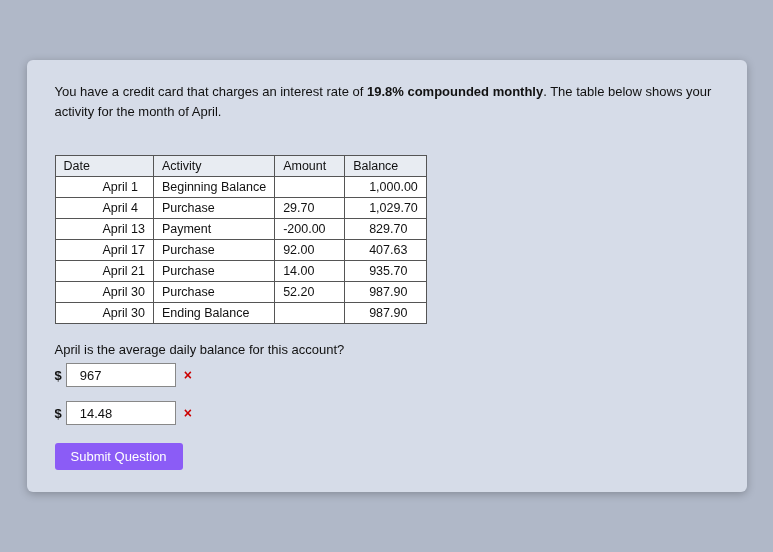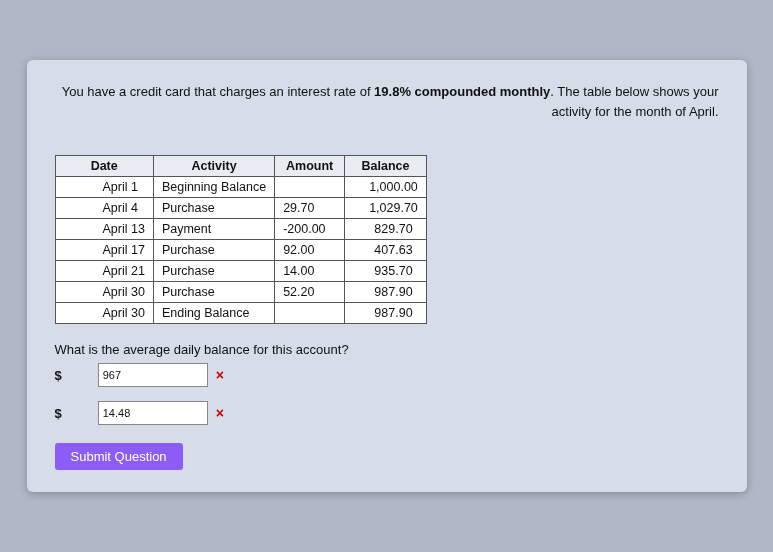--- a/index.html
+++ b/index.html
@@ -21,21 +21,20 @@
       padding: 22px 28px 22px 28px;
       width: 720px;
       box-shadow: 0 2px 8px rgba(0,0,0,0.25);
     }
 
     .intro-text {
       font-size: 13px;
       color: #111;
       line-height: 1.5;
       margin-bottom: 34px;
-      text-align: right;
     }
 
     .intro-text strong {
       font-weight: bold;
     }
 
     table {
       border-collapse: collapse;
       font-size: 12.5px;
       margin-bottom: 18px;
@@ -45,32 +44,32 @@
     table th, table td {
       border: 1px solid #555;
       padding: 3px 8px;
       text-align: left;
       white-space: nowrap;
       color: #111;
     }
 
     table th {
       background: #e8ecf2;
-      font-weight: bold;
-      text-align: center;
+      font-weight: normal;
+      text-align: left;
     }
 
     table td.amount-col {
       text-align: left;
       min-width: 70px;
       margin-left: 40px;
     }
 
     table td.balance-col {
-      text-align: center;
+      text-align: left;
       min-width: 75px;
       padding-left: 24px;
     }
 
     table td.date-col {
       min-width: 68px;
       padding-left: 47px;
     }
 
     table td.activity-col {
@@ -94,24 +93,23 @@
       font-size: 13px;
       color: #111;
       font-weight: bold;
     }
 
     .answer-input {
       width: 110px;
       height: 24px;
       border: 1px solid #888;
       background: #fff;
-      font-size: 11px;
-      padding: 2px 4px;
-      color: #111;
-      margin-left: 32px;
+      font-size: 13px;
+      padding: 2px 13px;
+      color: #111;
     }
 
     .x-icon {
       font-size: 14px;
       color: #cc0000;
       font-weight: bold;
       margin-left: 4px;
       cursor: pointer;
     }
 
@@ -183,21 +181,21 @@
         </tr>
         <tr>
           <td class="date-col">April 30</td>
           <td class="activity-col">Ending Balance</td>
           <td class="amount-col"></td>
           <td class="balance-col">987.90</td>
         </tr>
       </tbody>
   </table>
 
-  <p class="question-label">What is the average daily balance for this account?</p>
+  <p class="question-label">April is the average daily balance for this account?</p>
   <div class="input-row">
     <span class="dollar-sign">$</span>
     <input class="answer-input" type="text" value="967" style="">
     <span class="x-icon">×</span>
   </div>
 
   <div class="input-row">
     <span class="dollar-sign">$</span>
     <input class="answer-input" type="text" value="14.48" style="">
     <span class="x-icon">×</span>

